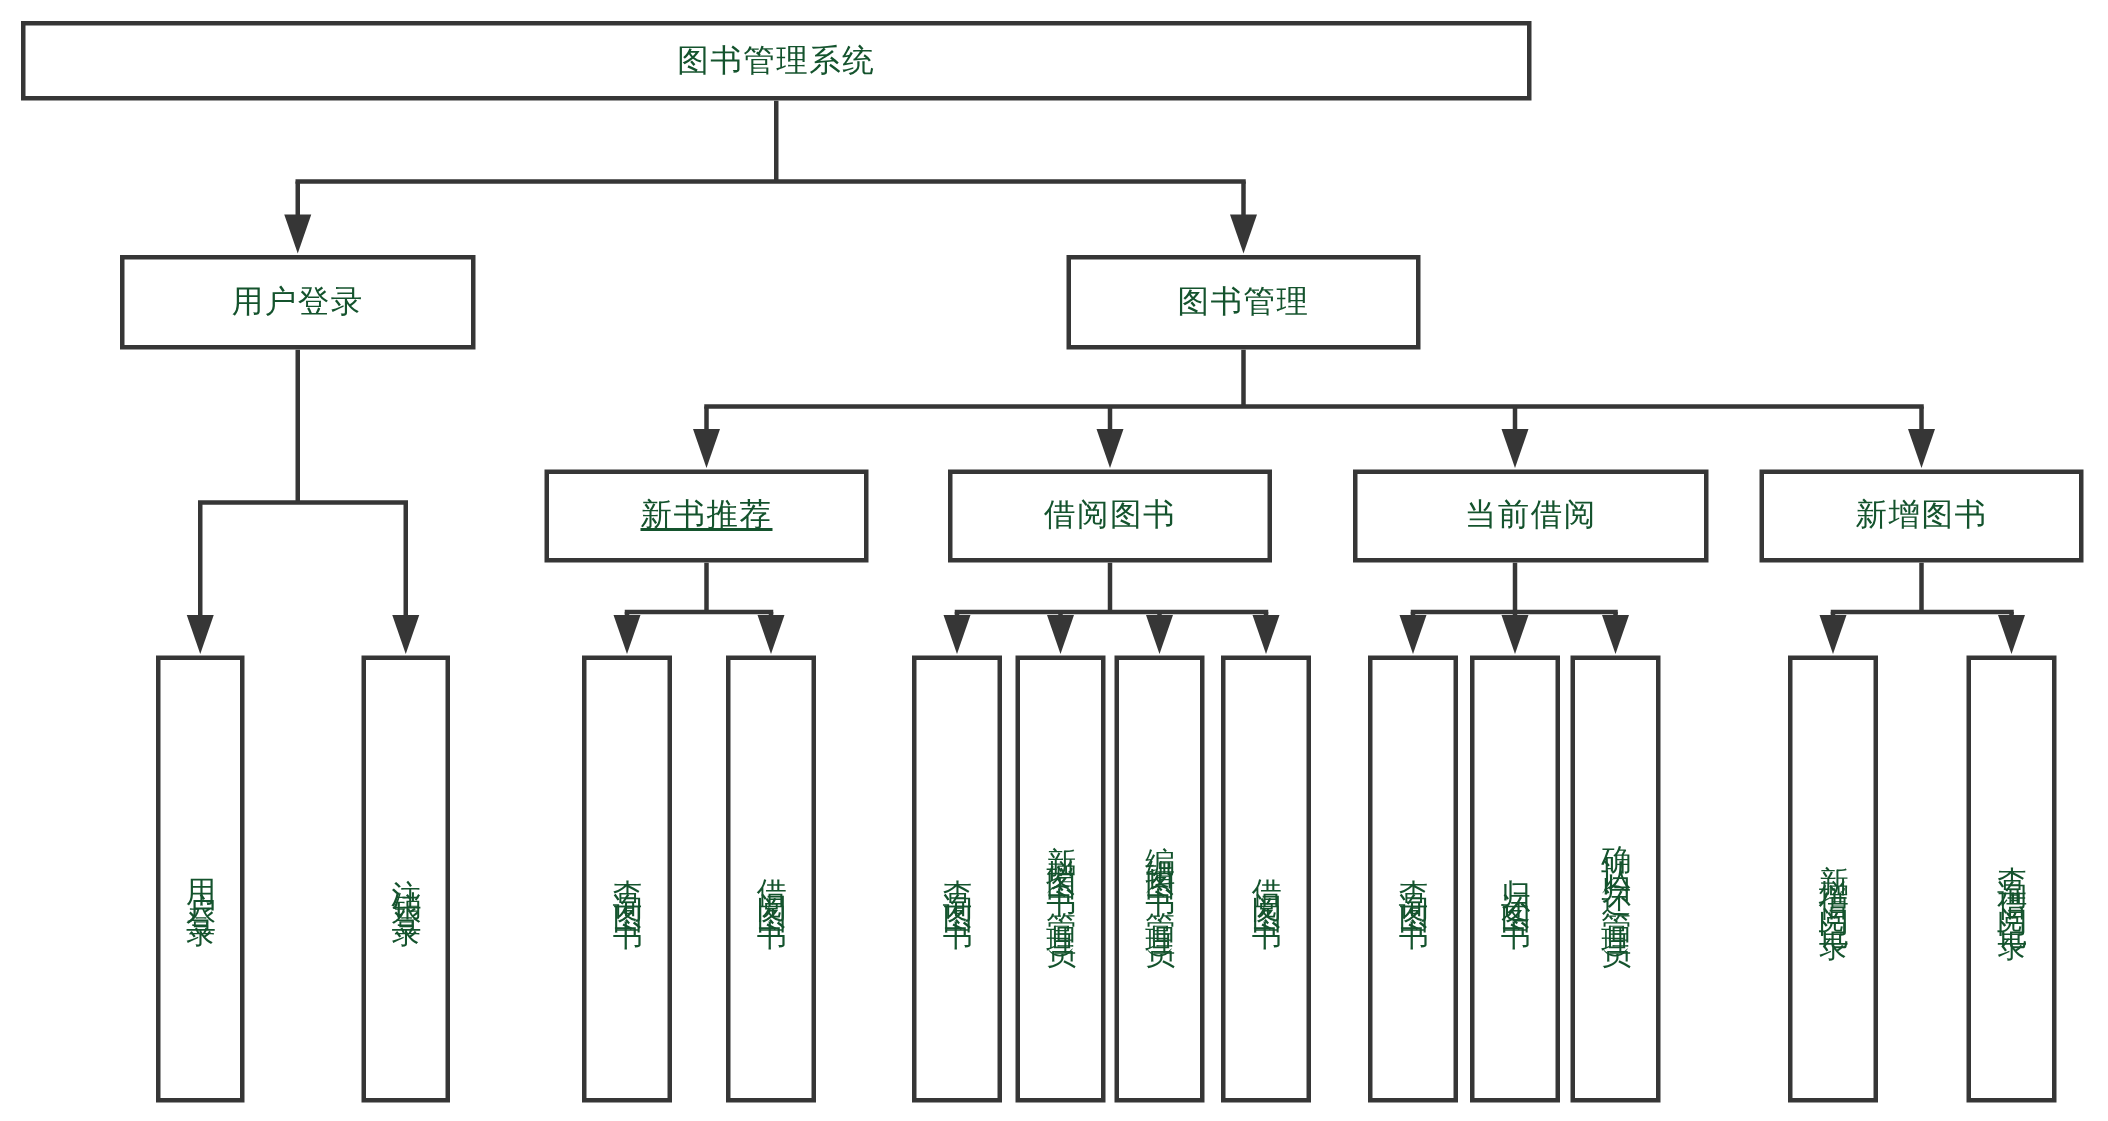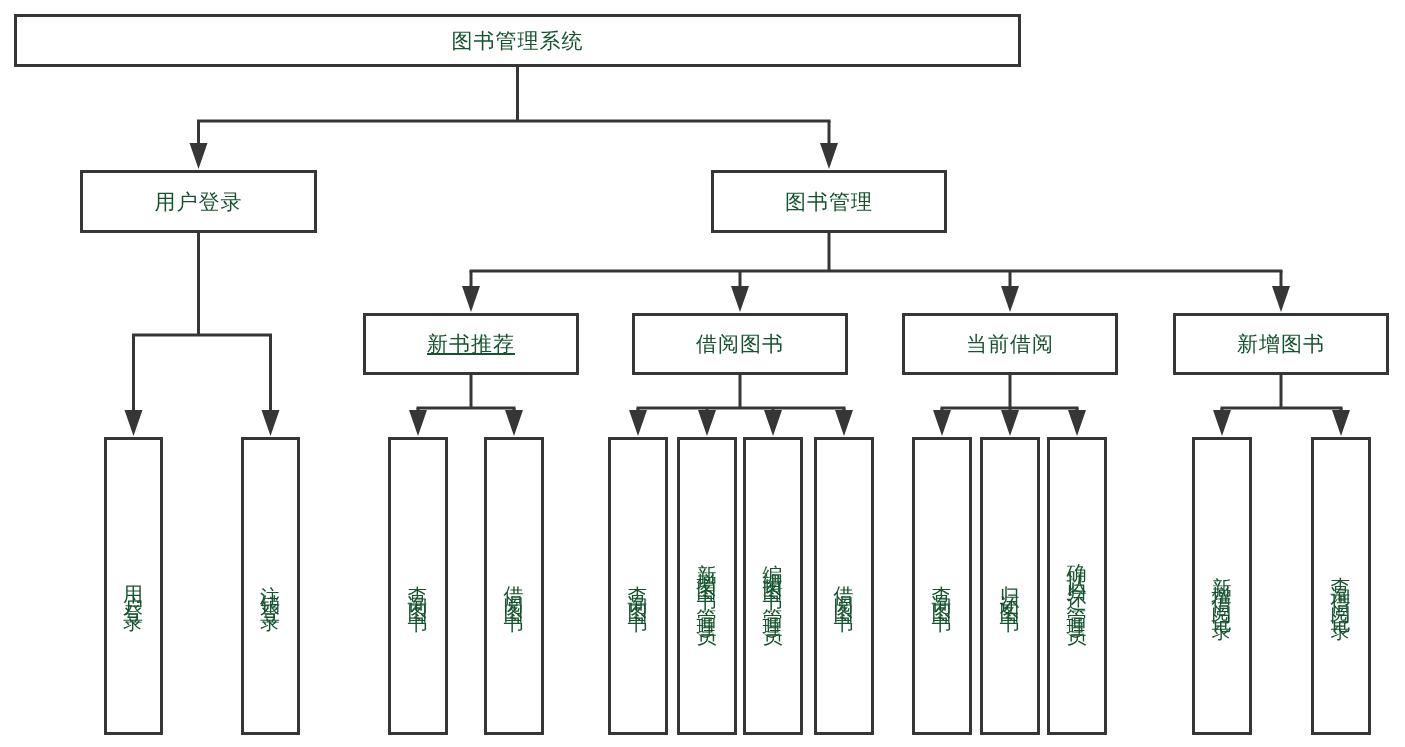--- a/index.html
+++ b/index.html
@@ -132,21 +132,21 @@
     </g>
   </svg>
 
   <div class="node h" style="left:14px; top:14px; width:1007px; height:53px;">图书管理系统</div>
 
   <div class="node h" style="left:80px; top:170px; width:237px; height:63px;">用户登录</div>
   <div class="node h" style="left:711px; top:170px; width:236px; height:63px;">图书管理</div>
 
   <div class="node h" style="left:363px; top:313px; width:216px; height:62px;text-decoration:underline;">新书推荐</div>
   <div class="node h" style="left:632px; top:313px; width:216px; height:62px;">借阅图书</div>
-  <div class="node h" style="left:902px; top:313px; width:216px; height:62px;">当前借阅</div>
+  <div class="node h" style="left:902px; top:313px; width:237px; height:62px;">当前借阅</div>
   <div class="node h" style="left:1173px; top:313px; width:216px; height:62px;">新增图书</div>
 
   <div class="node v" style="left:104px; top:437px; width:59px; height:298px;">用户登录</div>
   <div class="node v" style="left:241px; top:437px; width:59px; height:298px;">注销登录</div>
 
   <div class="node v" style="left:388px; top:437px; width:60px; height:298px;">查询图书</div>
   <div class="node v" style="left:484px; top:437px; width:60px; height:298px;">借阅图书</div>
 
   <div class="node v" style="left:608px; top:437px; width:60px; height:298px;">查询图书</div>
   <div class="node v" style="left:677px; top:437px; width:60px; height:298px;">新增图书（管理员）</div>

